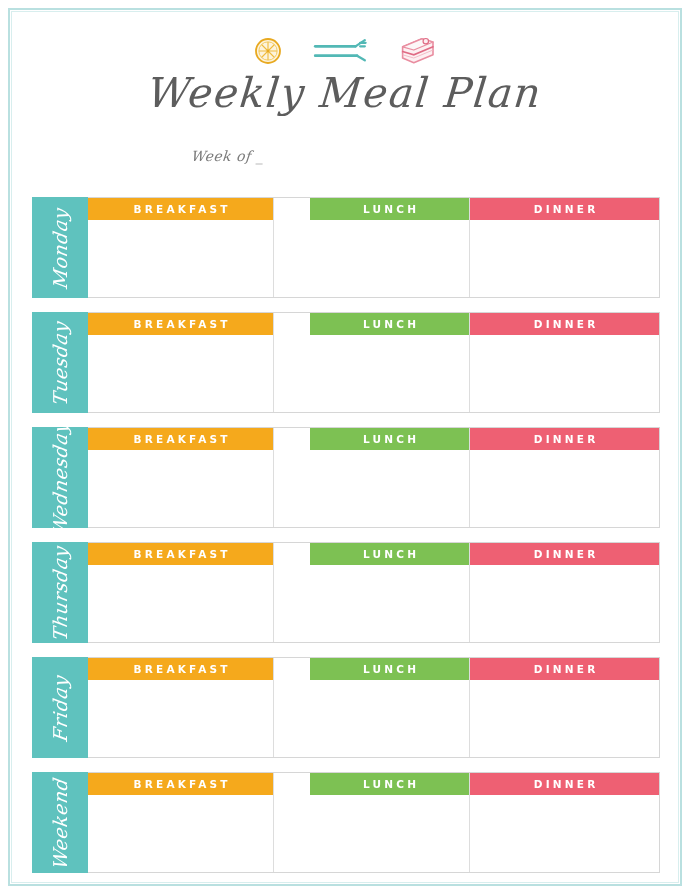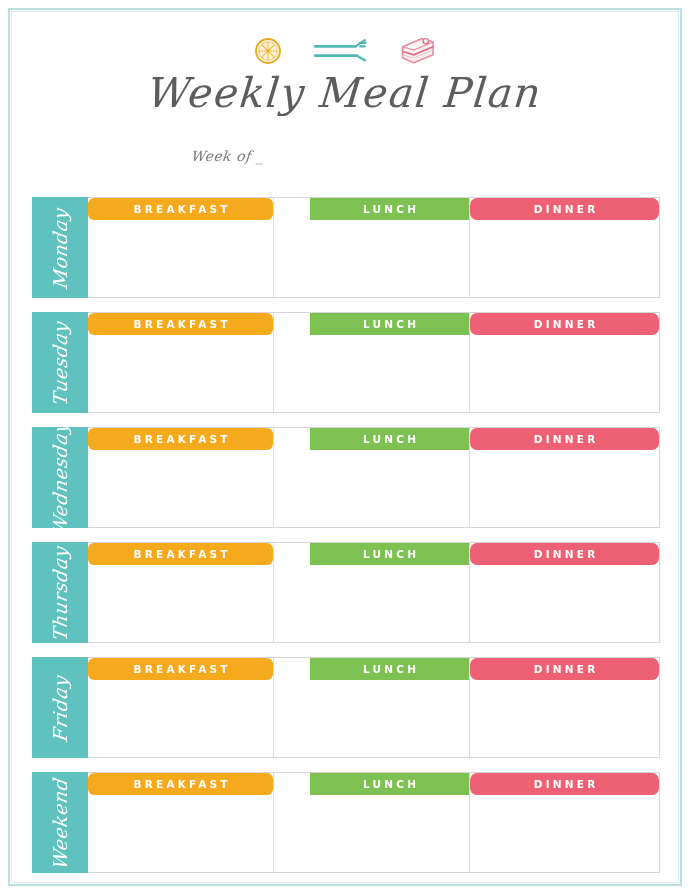--- a/index.html
+++ b/index.html
@@ -158,23 +158,23 @@
     text-align: center;
     color: #ffffff;
     font-family: "DejaVu Sans", sans-serif;
     font-size: 10.5px;
     font-weight: 700;
     letter-spacing: 3.2px;
     text-indent: 3.2px;
     white-space: nowrap;
     overflow: hidden;
   }
-  .meal-head.c-breakfast { background: #f5a91c; border-radius: 6px; }
+  .meal-head.c-breakfast { background: #f5a91c; }
   .meal-head.c-lunch     { background: #7dc153; }
-  .meal-head.c-dinner    { background: #ee6073; border-radius: 7px; }
+  .meal-head.c-dinner    { background: #ee6073; }
 
   .meal-body {
     flex: 1 1 auto;
     background: #ffffff;
   }
 
   
   .meal-col.lunch .meal-head,
   .meal-col.dinner .meal-head { margin-top: 0; }
 </style>

